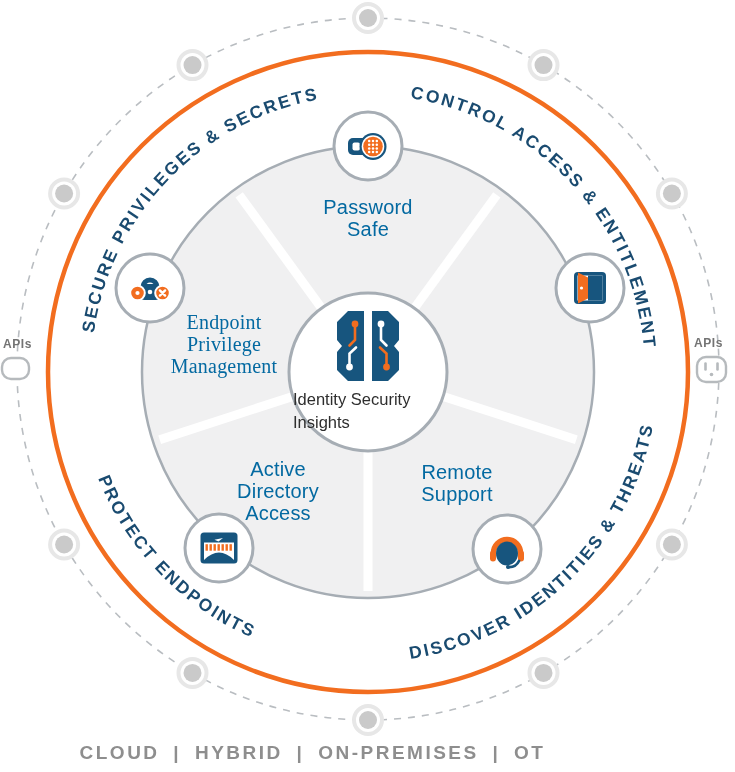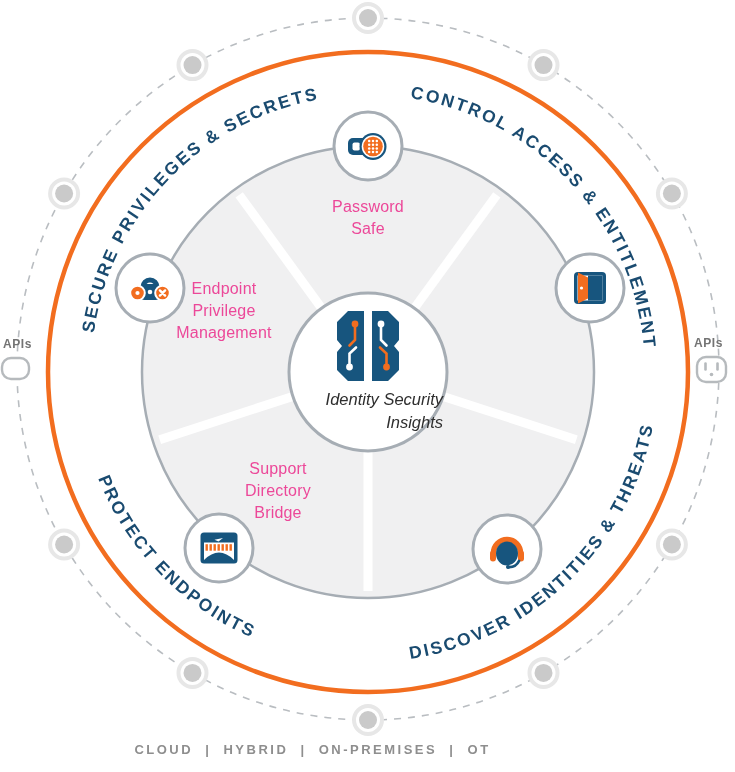--- a/index.html
+++ b/index.html
@@ -1,26 +1,26 @@
 <!DOCTYPE html>
 <html><head>
 <meta charset="utf-8">
 <style>
   html,body{margin:0;padding:0;background:#fff;}
   .stage{position:relative;width:735px;height:772px;overflow:hidden;
          font-family:"Liberation Sans", sans-serif;}
   .stage svg{position:absolute;left:0;top:0;}
-  .plabel{position:absolute;text-align:center;color:#ec4899;font-size:16px;
+  .plabel{position:absolute;text-align:center;color:#0369a1;font-size:20px;
           line-height:22px;letter-spacing:.2px;}
-  .center-label{position:absolute;text-align:right;color:#2e2e2e;font-size:16.5px;
-          line-height:23px;font-style:italic;}
+  .center-label{position:absolute;text-align:left;color:#2e2e2e;font-size:16.5px;
+          line-height:23px;}
   .apis{position:absolute;font-size:12px;font-weight:bold;color:#737373;
         letter-spacing:.6px;}
   .caption{position:absolute;left:0;top:742px;width:625px;text-align:center;
-           font-size:13px;font-weight:bold;color:#8e8e8e;letter-spacing:2.5px;
+           font-size:19px;font-weight:bold;color:#8e8e8e;letter-spacing:2.5px;
            word-spacing:6px;}
   .curved{font-weight:bold;font-size:17.5px;letter-spacing:2.2px;fill:#1A4B70;}
 </style>
 </head>
 <body>
 
 <div class="stage">
 
 <svg width="735" height="772" viewBox="0 0 735 772">
   <defs>
@@ -193,22 +193,23 @@
     <circle cx="13.5" cy="56" r="3.4" fill="#fff"></circle>
     <path d="M13.5,52.5 L13.5,42.5 L20,36.5" fill="none" stroke="#fff" stroke-width="2.6" stroke-linecap="round"></path>
     <circle cx="45" cy="13" r="3.4" fill="#fff"></circle>
     <path d="M45,16.5 L45,29 L50.5,34.5" fill="none" stroke="#fff" stroke-width="2.6" stroke-linecap="round"></path>
     <circle cx="50.5" cy="56" r="3.4" fill="#F26D1F"></circle>
     <path d="M50.5,52.5 L50.5,42.5 L44,36.5" fill="none" stroke="#F26D1F" stroke-width="2.6" stroke-linecap="round"></path>
   </g>
 </svg>
 
 <div class="plabel" style="left:313px;top:196px;width:110px;">Password Safe</div>
-<div class="plabel" style="left:169px;top:278px;width:110px;">Endpoint Privilege Management</div>
-<div class="plabel" style="left:233px;top:458px;width:90px;">Support Directory Bridge</div>
+<div class="plabel" style="left:169px;top:311px;width:110px;font-family:Liberation Serif, serif;">Endpoint Privilege Management</div>
+<div class="plabel" style="left:233px;top:458px;width:90px;">Active Directory Access</div>
+<div class="plabel" style="left:412px;top:461px;width:90px;">Remote Support</div>
 
 <div class="center-label" style="left:293px;top:388px;width:150px;">Identity Security Insights</div>
 
 <div class="apis" style="left:3px;top:337px;">APIs</div>
 <div class="apis" style="left:694px;top:336px;">APIs</div>
 
 <div class="caption">CLOUD | HYBRID | ON-PREMISES | OT</div>
 
 </div>
 

